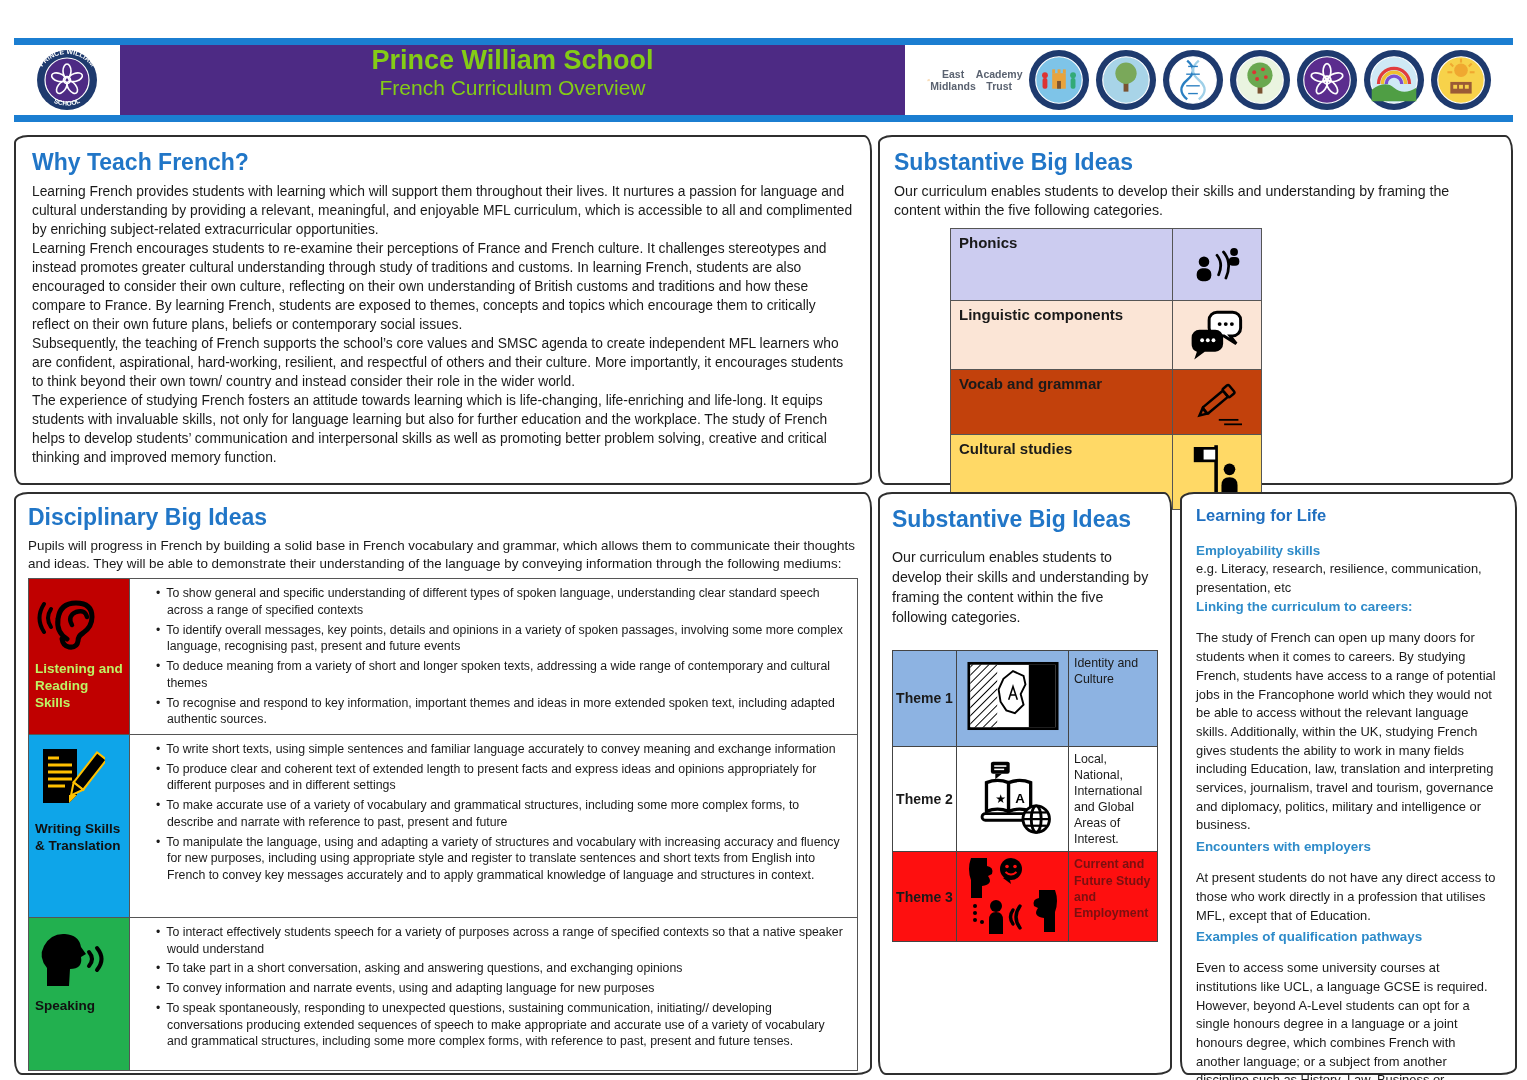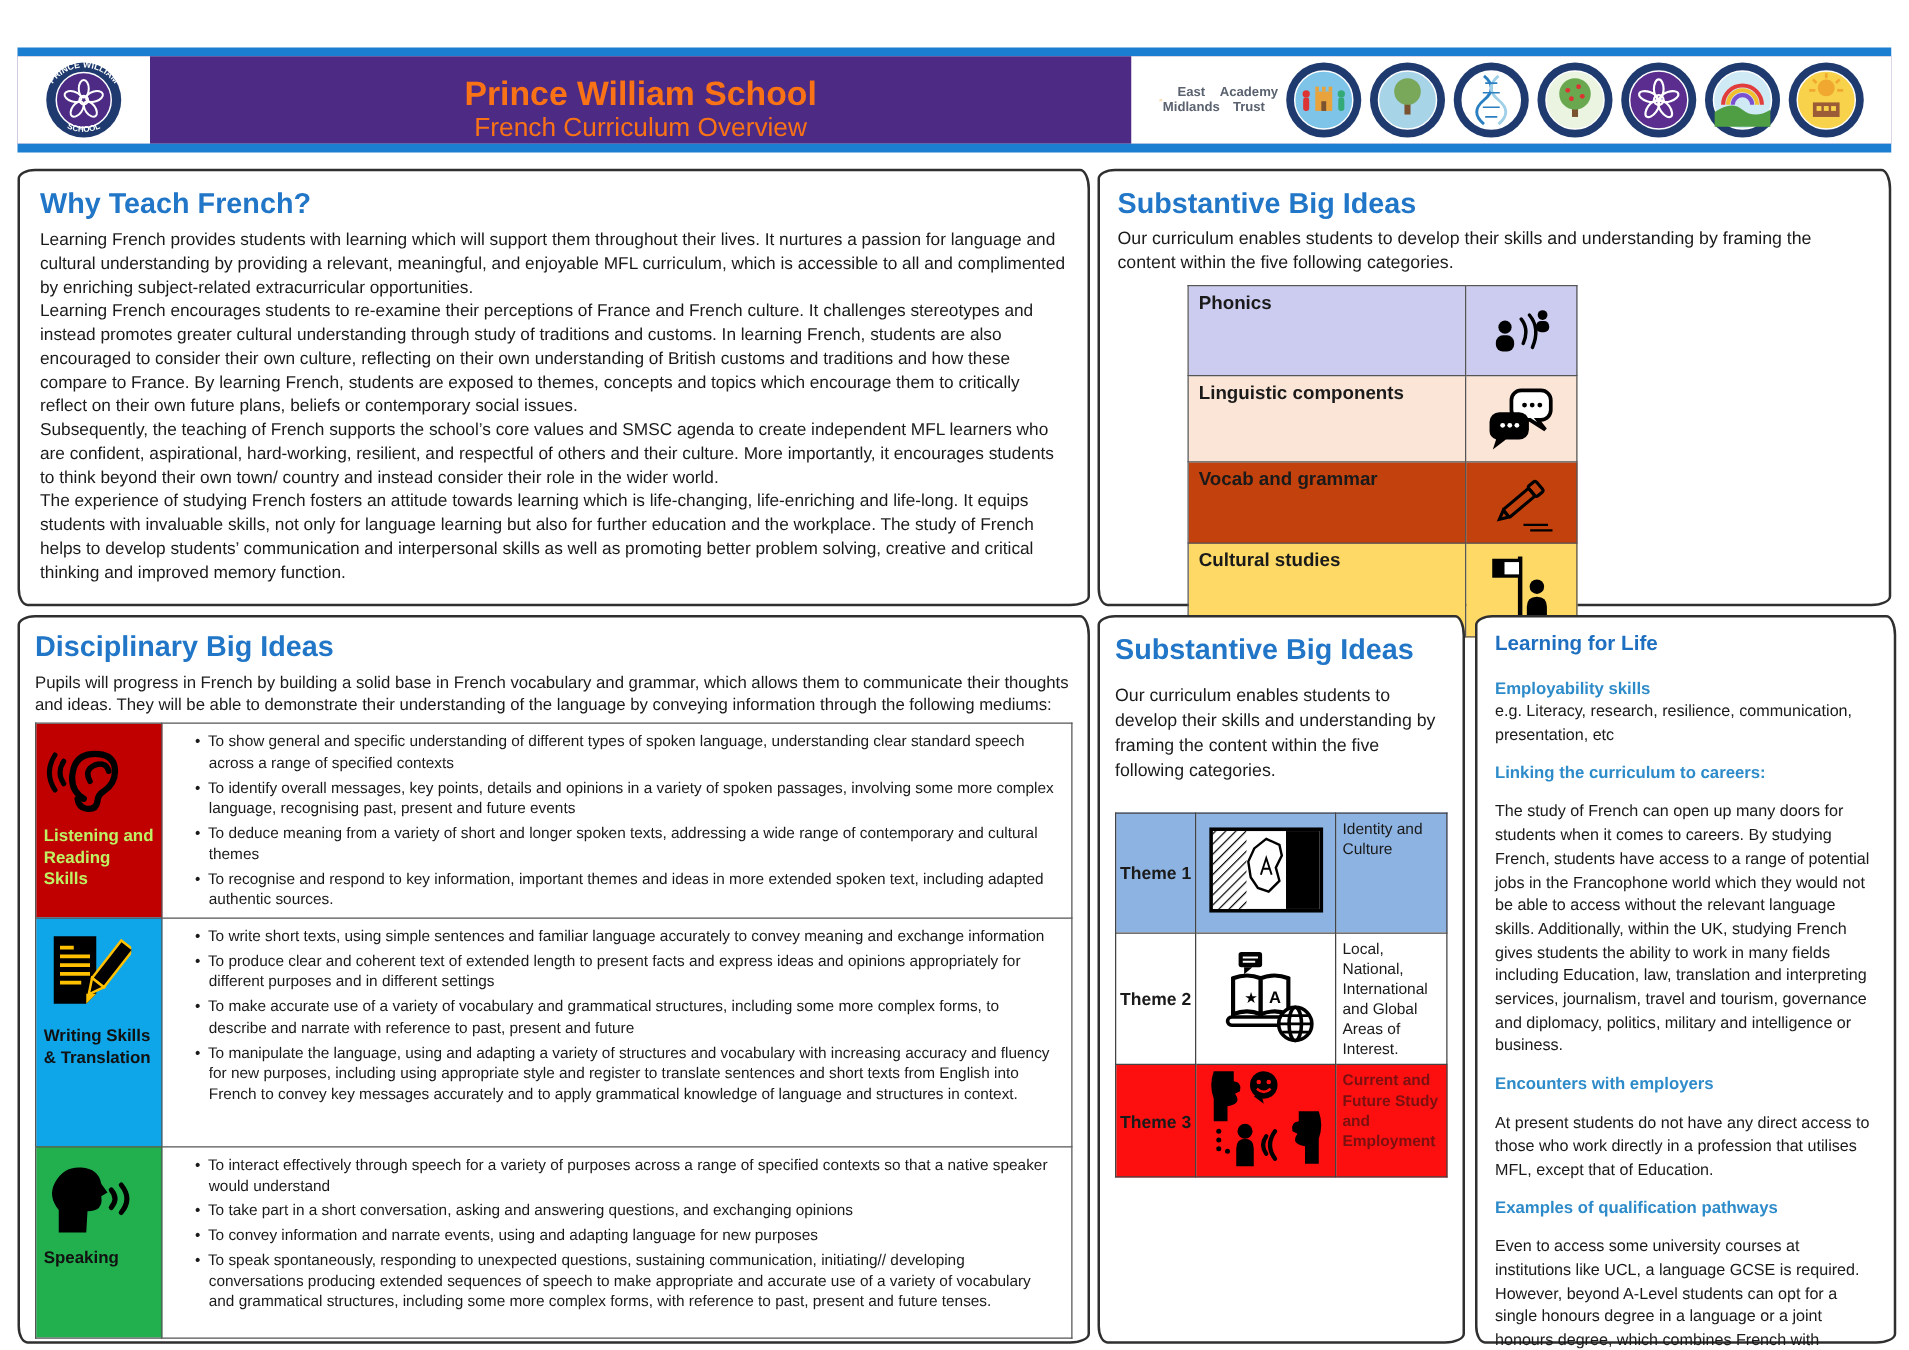--- a/index.html
+++ b/index.html
@@ -7,21 +7,21 @@
 
   
   .banner{position:absolute;left:14px;top:38px;width:1499px;height:84px;}
   .strip{position:absolute;left:0;width:100%;height:7px;background:#1b7ed1;}
   .strip.top{top:0;}
   .strip.bottom{bottom:0;}
   .banner-main{position:absolute;left:0;top:7px;width:100%;height:70px;background:#4d2a84;display:flex;align-items:stretch;}
   .logo-box{background:#fff;height:100%;display:flex;align-items:center;justify-content:center;}
   .logo-box.left{width:106px;}
   .logo-box.right{width:608px;gap:5px;padding:0 6px;box-sizing:border-box;}
-  .title-wrap{flex:1;display:flex;flex-direction:column;align-items:center;justify-content:flex-end;color:#f97316;}
+  .title-wrap{flex:1;display:flex;flex-direction:column;align-items:center;justify-content:flex-start;color:#84cc16;}
   .title{font-size:27px;font-weight:bold;line-height:1.15;}
   .subtitle{font-size:21px;line-height:1.15;}
   .emat{display:flex;flex-direction:row;align-items:center;width:96px;}
   .emat-text{font-size:10.5px;font-weight:bold;color:#5a6270;line-height:1.15;text-align:center;}
   .badge{width:62px;height:62px;flex:0 0 auto;}
 
   
   .panel{position:absolute;background:#fff;border:2px solid #2f2f2f;box-sizing:border-box;
          border-radius:14px 8px 16px 8px / 8px 16px 8px 14px;}
   .panel h2{margin:4px 0 6px 0;font-size:23px;color:#2176c7;}
@@ -57,21 +57,21 @@
   #panel-subst-bottom .intro{font-size:14.2px;line-height:1.42;margin:14px 0 22px 0;}
   table.theme-table{border-collapse:collapse;width:100%;table-layout:fixed;}
   table.theme-table td{border:1px solid #444;vertical-align:top;box-sizing:border-box;}
   td.theme-label{width:64px;font-size:14px;font-weight:bold;text-align:center;vertical-align:middle !important;line-height:1.3;}
   td.theme-icon{width:112px;text-align:center;vertical-align:middle !important;}
   td.theme-desc{font-size:12.4px;padding:4px 5px;line-height:1.3;}
   tr.theme-3 .theme-desc{color:#7a1010;font-weight:600;}
 
   
   #panel-lfl h2{font-size:16.5px;color:#1f6fc0;margin:6px 0 18px 0;}
-  #panel-lfl h3{font-size:13.4px;color:#2e8bc9;margin:13px 0 2px 0;}
+  #panel-lfl h3{font-size:13.4px;color:#2e8bc9;margin:2px 0 2px 0;}
   #panel-lfl p{font-size:12.9px;line-height:1.45;margin:0 0 2px 0;}
   #panel-lfl p.gap{margin-top:15px;margin-bottom:4px;}
 </style>
 </head>
 <body>
 
 <div class="page">
 
   <div class="banner">
     <div class="strip top"></div>
@@ -339,21 +339,21 @@
             <path d="M10 58 V40 q-9 -11 -3 -22 q7 -13 21 -12 q14 1 16 13 l5 7 -5 3 q2 12 -11 12 l-1 17 z" fill="#000"></path>
             <g stroke="#000" stroke-width="4" fill="none" stroke-linecap="round">
               <path d="M52 24 q6 7 0 14"></path>
               <path d="M60 20 q9 11 0 22"></path>
             </g>
           </svg>
           <span>Speaking</span>
         </td>
         <td class="bullet-cell">
           <ul class="bullets">
-            <li>To interact effectively through speech for a variety of purposes across a range of specified contexts so that a native speaker would understand</li>
+            <li>To interact effectively students speech for a variety of purposes across a range of specified contexts so that a native speaker would understand</li>
             <li>To take part in a short conversation, asking and answering questions, and exchanging opinions</li>
             <li>To convey information and narrate events, using and adapting language for new purposes</li>
             <li>To speak spontaneously, responding to unexpected questions, sustaining communication, initiating// developing conversations producing extended sequences of speech to make appropriate and accurate use of a variety of vocabulary and grammatical structures, including some more complex forms, with reference to past, present and future tenses.</li>
           </ul>
         </td>
       </tr>
     </tbody>
       </table>
   </div>
 

